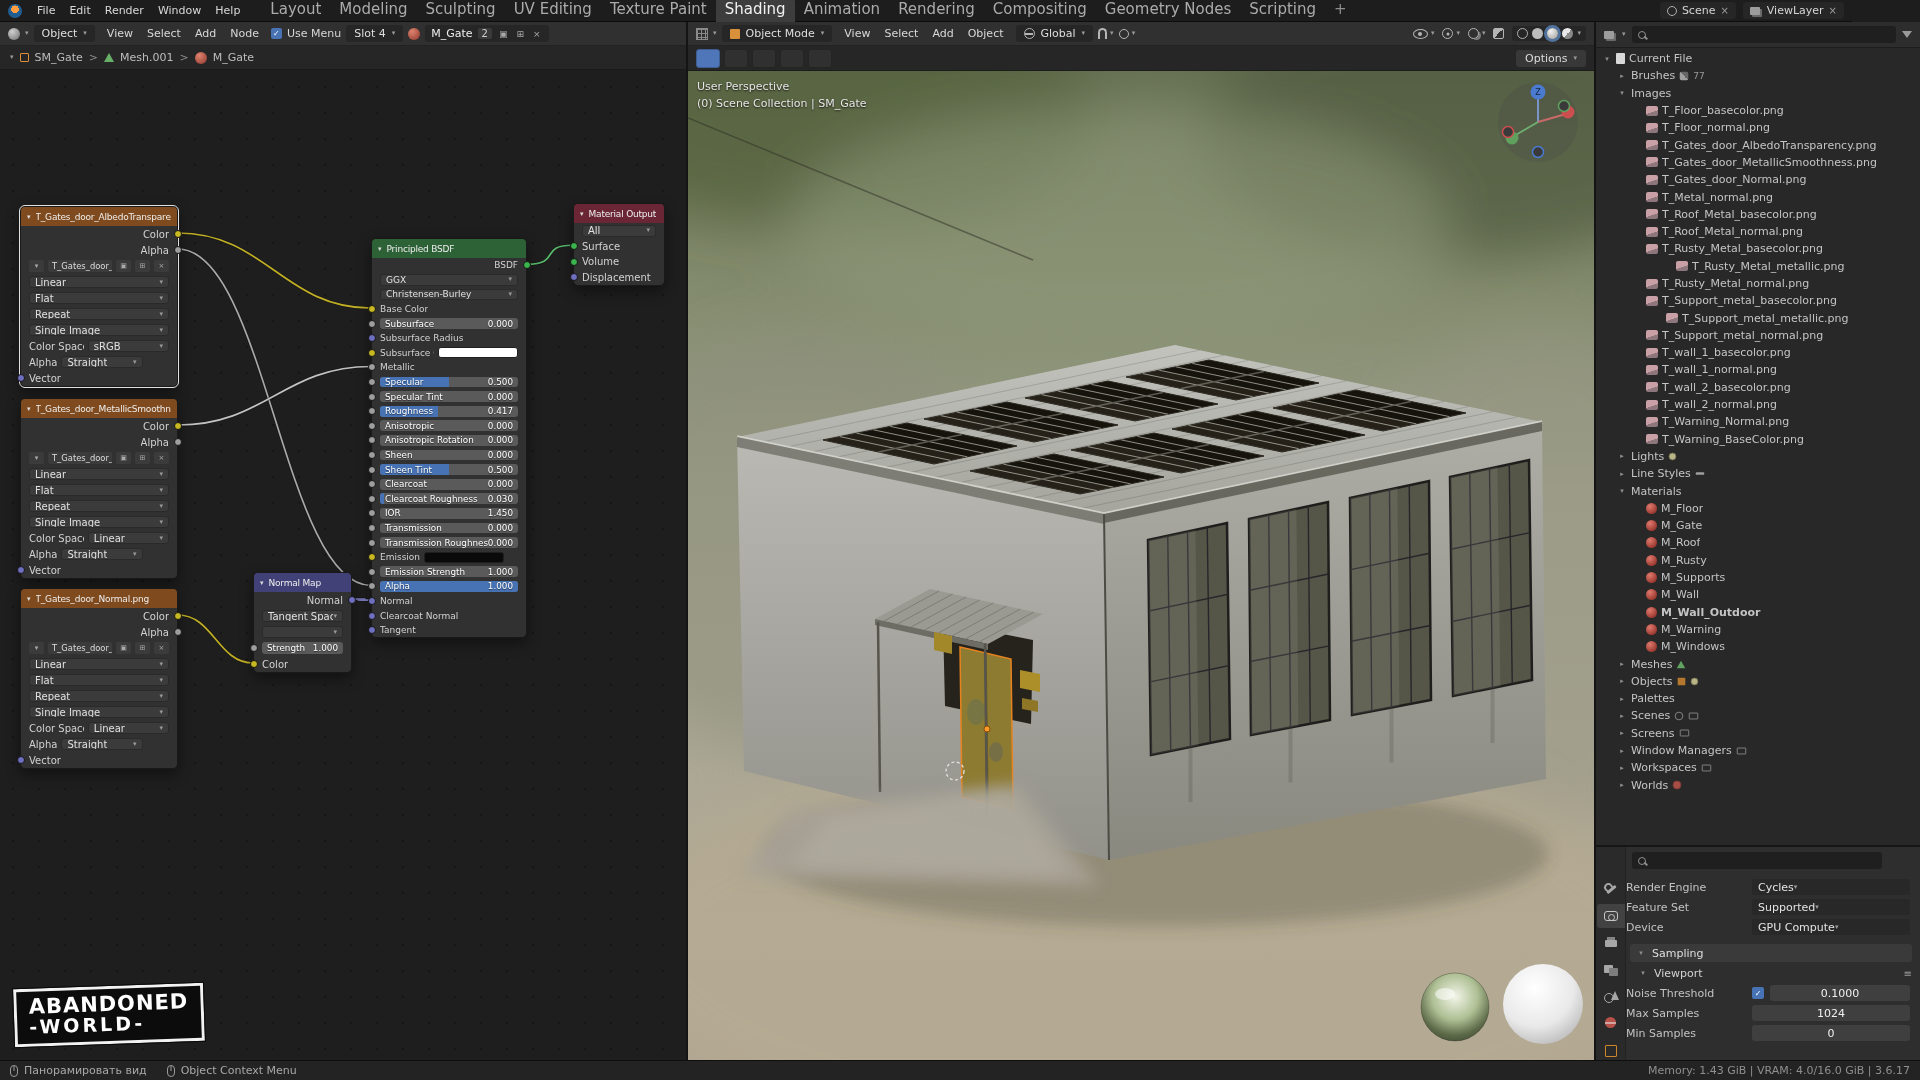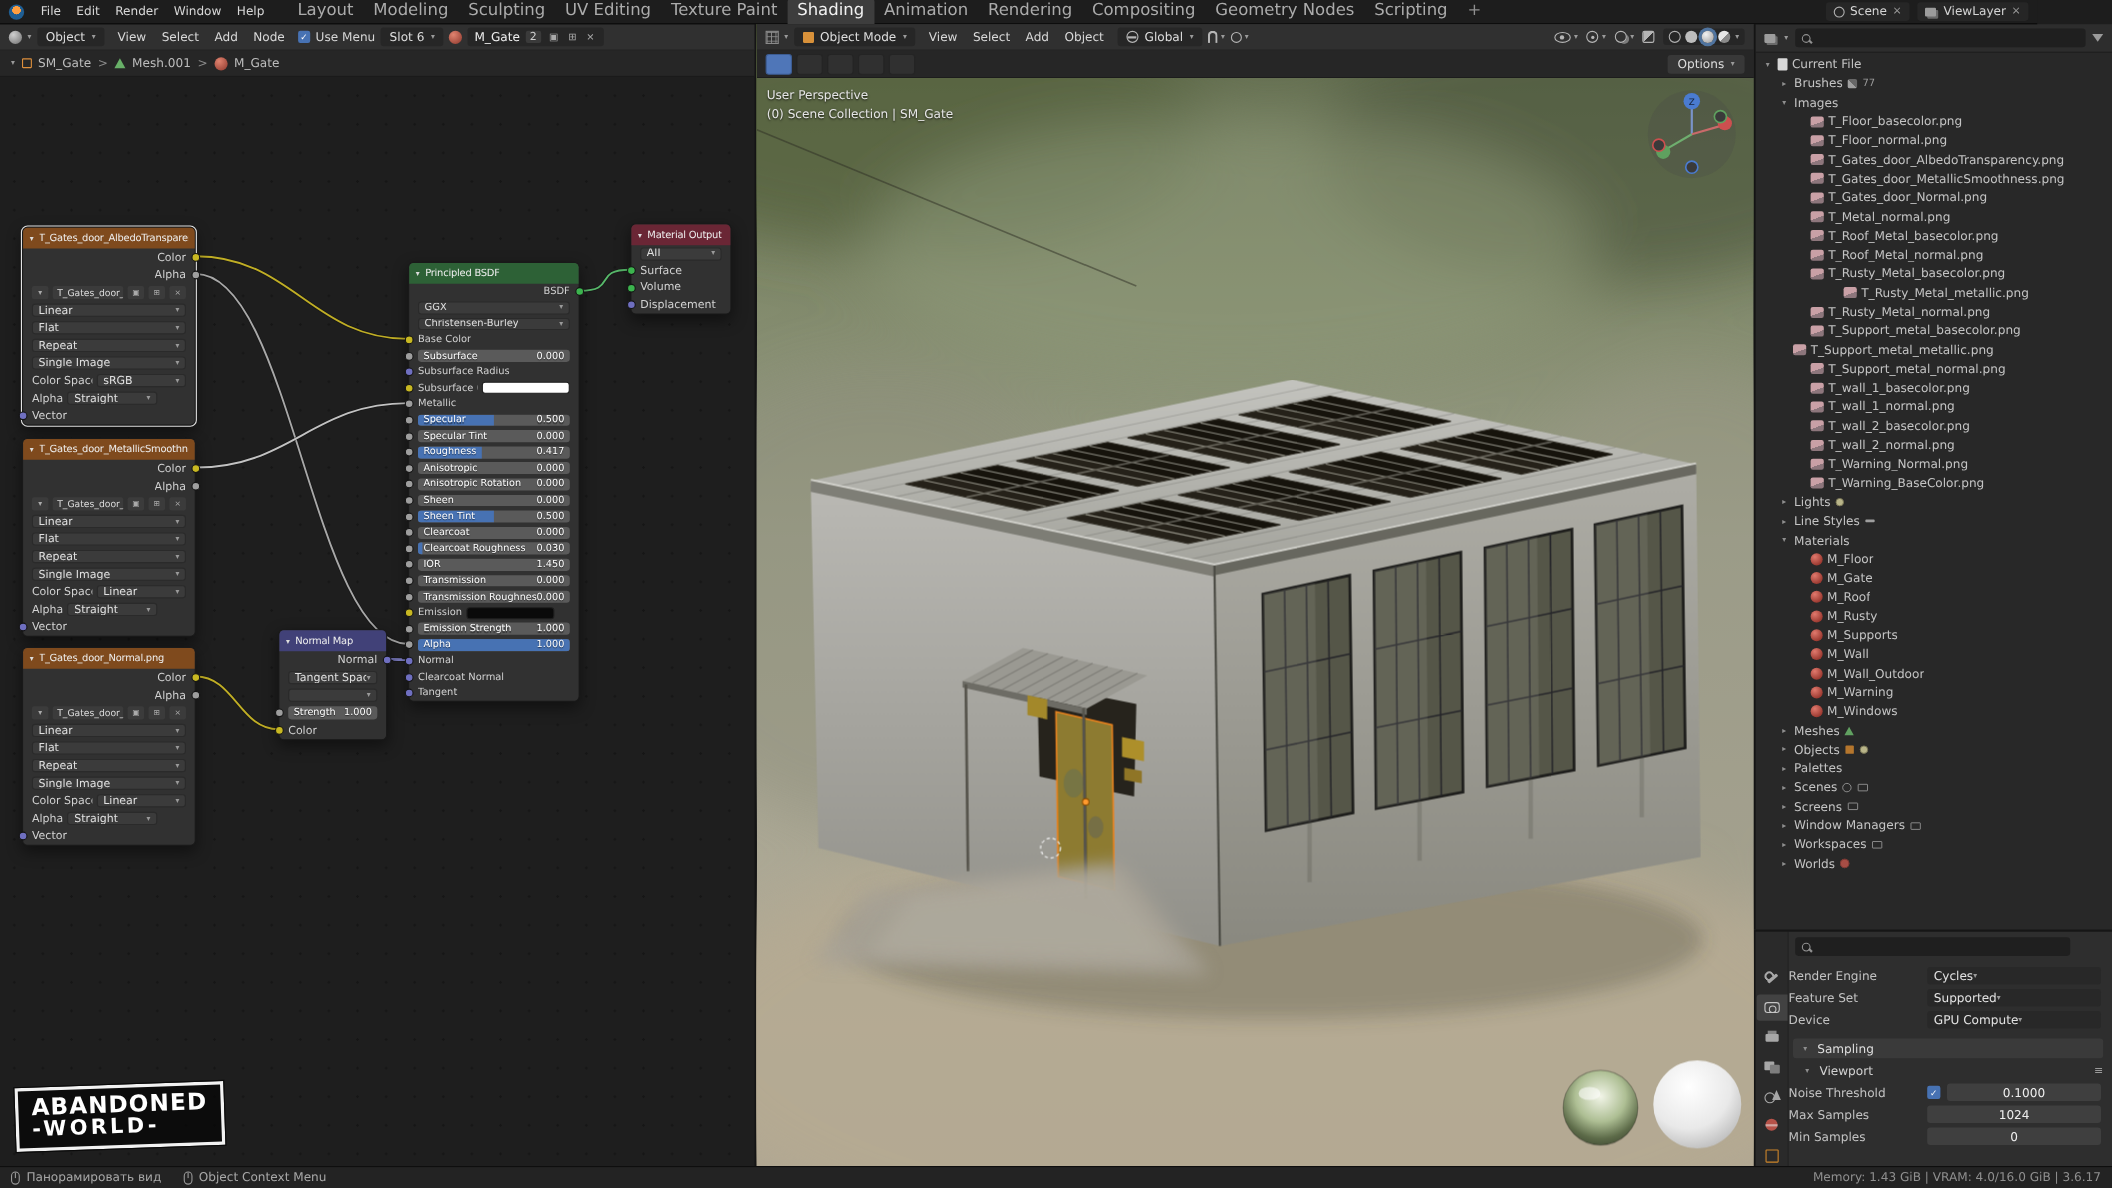--- a/index.html
+++ b/index.html
@@ -647,21 +647,21 @@
         <div class="menu-item">View</div>
         <div class="menu-item">Select</div>
         <div class="menu-item">Add</div>
         <div class="menu-item">Node</div>
       </span>
     <span class="chk">
       <span class="box">✓</span>
       <span>Use Menu</span>
     </span>
     <span class="hsel">
-      <span>Slot 6</span>
+      <span>Slot 4</span>
       <span class="narr">▾</span>
     </span>
     <span class="ic-matsphere"></span>
     <span class="name-field">
       <span>M_Gate</span>
       <span class="badge">2</span>
       <span class="mini">▣</span>
       <span class="mini">⊞</span>
       <span class="mini">×</span>
     </span>
@@ -1049,21 +1049,21 @@
       <div class="orow" style="padding-left: 36px;">
         <div class="oarr"></div>
         <div class="oi oi-image"></div>
         <div class="olabel">T_Rusty_Metal_normal.png</div>
       </div>
       <div class="orow" style="padding-left: 36px;">
         <div class="oarr"></div>
         <div class="oi oi-image"></div>
         <div class="olabel">T_Support_metal_basecolor.png</div>
       </div>
-      <div class="orow" style="padding-left: 20px; text-align: center;">
+      <div class="orow" style="padding-left: 56px; text-align: center;">
         <div class="oarr"></div>
         <div class="oi oi-image"></div>
         <div class="olabel">T_Support_metal_metallic.png</div>
       </div>
       <div class="orow" style="padding-left: 36px;">
         <div class="oarr"></div>
         <div class="oi oi-image"></div>
         <div class="olabel">T_Support_metal_normal.png</div>
       </div>
       <div class="orow" style="padding-left: 36px;">
@@ -1133,21 +1133,21 @@
       <div class="orow" style="padding-left: 36px;">
         <div class="oarr"></div>
         <div class="oi oi-material"></div>
         <div class="olabel">M_Supports</div>
       </div>
       <div class="orow" style="padding-left: 36px;">
         <div class="oarr"></div>
         <div class="oi oi-material"></div>
         <div class="olabel">M_Wall</div>
       </div>
-      <div class="orow" style="padding-left: 36px;">
+      <div class="orow" style="padding-left: 36px; font-weight: bold;">
         <div class="oarr"></div>
         <div class="oi oi-material"></div>
         <div class="olabel">M_Wall_Outdoor</div>
       </div>
       <div class="orow" style="padding-left: 36px;">
         <div class="oarr"></div>
         <div class="oi oi-material"></div>
         <div class="olabel">M_Warning</div>
       </div>
       <div class="orow" style="padding-left: 36px;">

